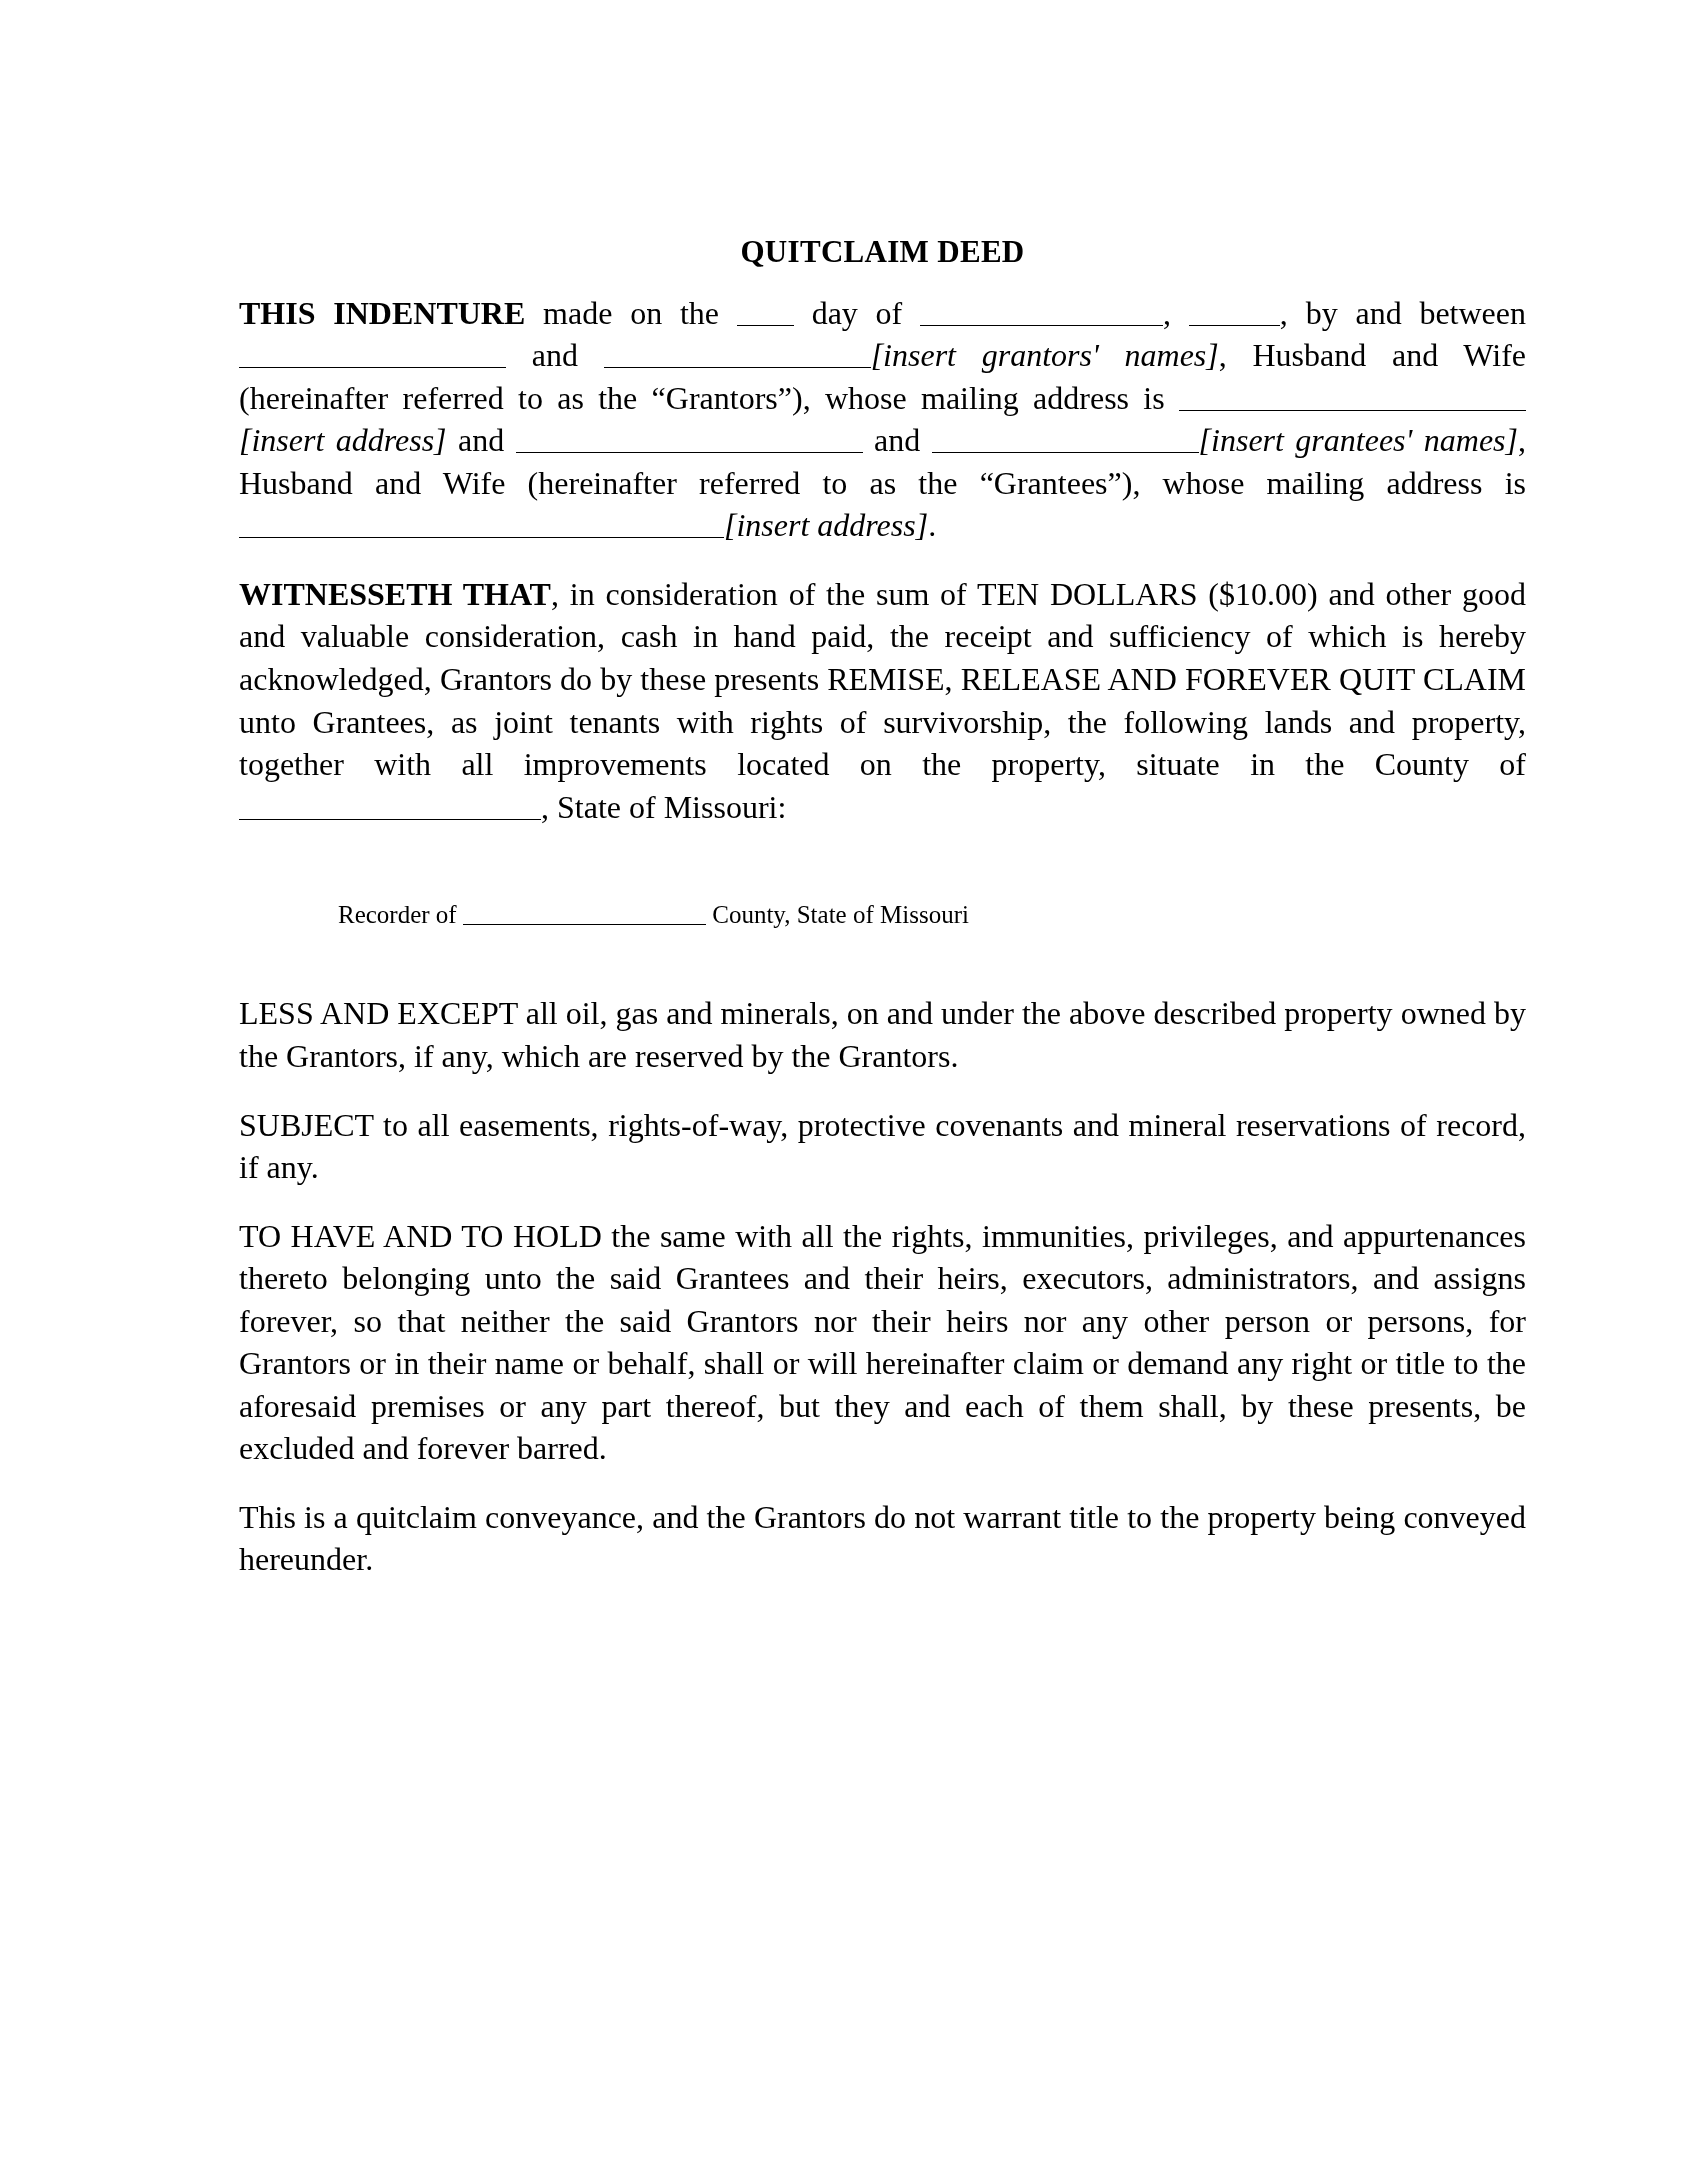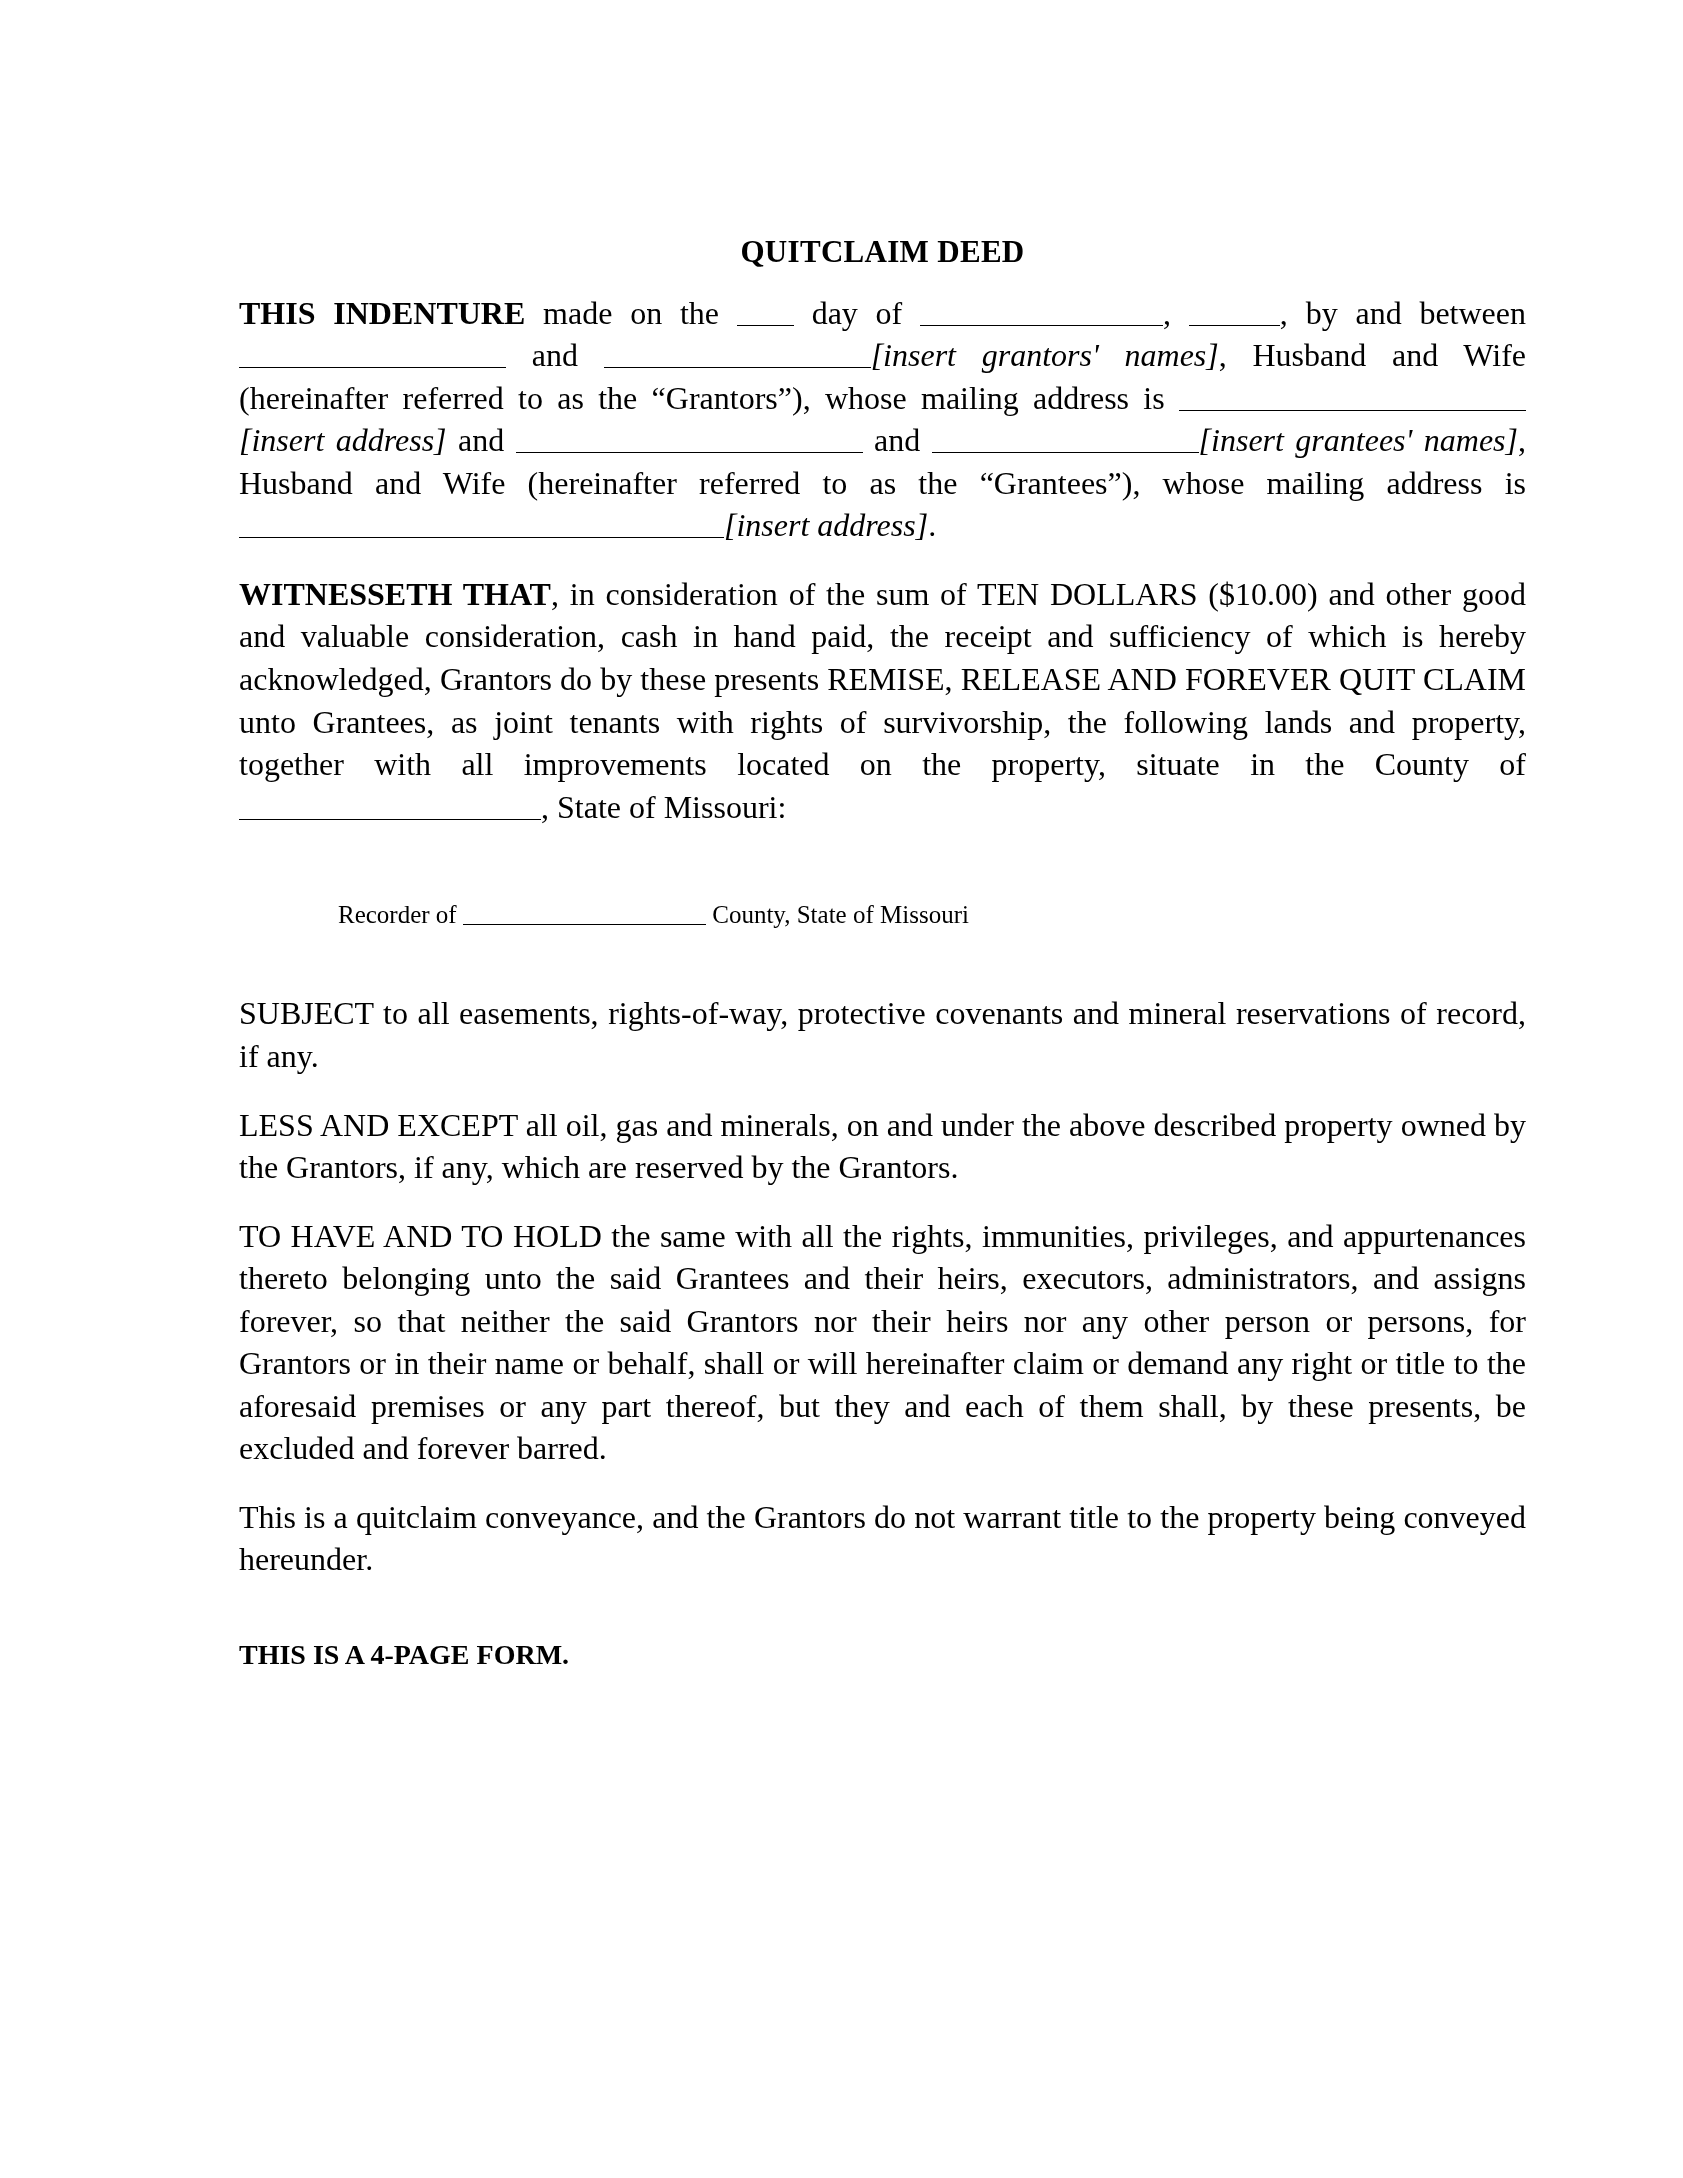--- a/index.html
+++ b/index.html
@@ -96,27 +96,26 @@
 
     <div class="indent-block">
       <div class="gap-lg"></div>
       <p class="line">
         <span>Recorder of </span><span class="blank w-xl"></span><span> County, State of Missouri</span>
       </p>
     </div>
 
     <div class="gap-xl"></div>
 
+    <p class="para">LESS AND EXCEPT all oil, gas and minerals, on and under the above described property owned by the Grantors, if any, which are reserved by the Grantors.</p>
+
     <p class="para">SUBJECT to all easements, rights-of-way, protective covenants and mineral reservations of record, if any.</p>
-
-    <p class="para">LESS AND EXCEPT all oil, gas and minerals, on and under the above described property owned by the Grantors, if any, which are reserved by the Grantors.</p>
 
     <p class="para">TO HAVE AND TO HOLD the same with all the rights, immunities, privileges, and appurtenances thereto belonging unto the said Grantees and their heirs, executors, administrators, and assigns forever, so that neither the said Grantors nor their heirs nor any other person or persons, for Grantors or in their name or behalf, shall or will hereinafter claim or demand any right or title to the aforesaid premises or any part thereof, but they and each of them shall, by these presents, be excluded and forever barred.</p>
 
     <p class="para">This is a quitclaim conveyance, and the Grantors do not warrant title to the property being conveyed hereunder.</p>
 
     <div class="gap-md"></div>
 
-    <p class="final-statement">THIS IS A 4-PAGE FORM.</p>
 
   </div>
 </div>
 
 
 </body></html>

